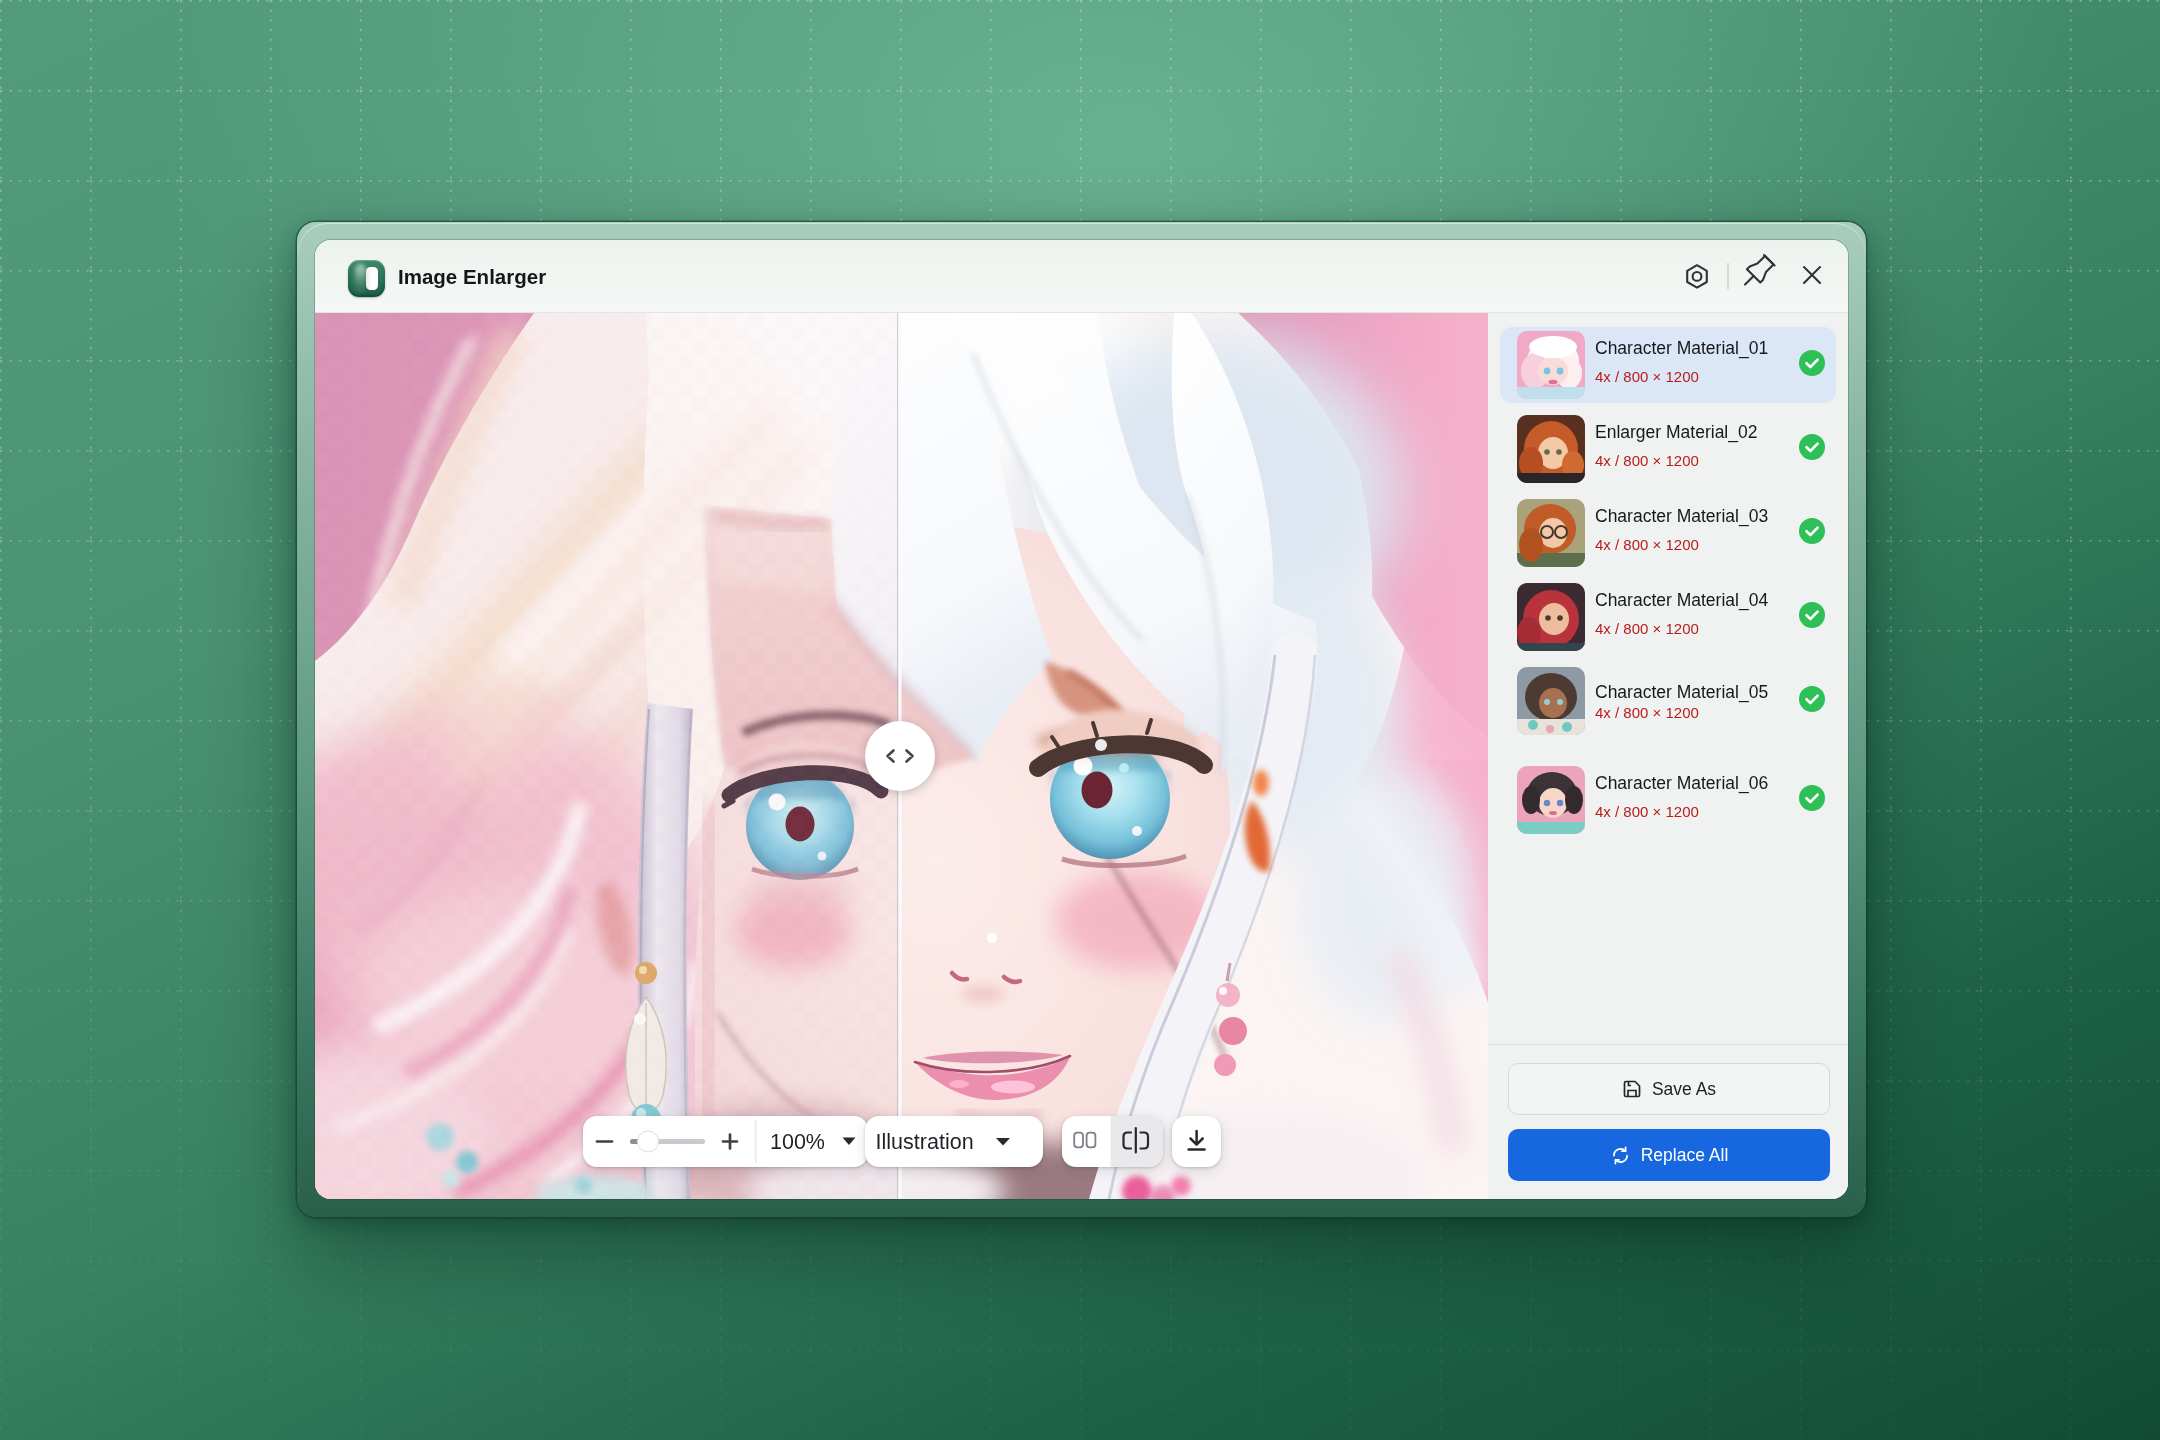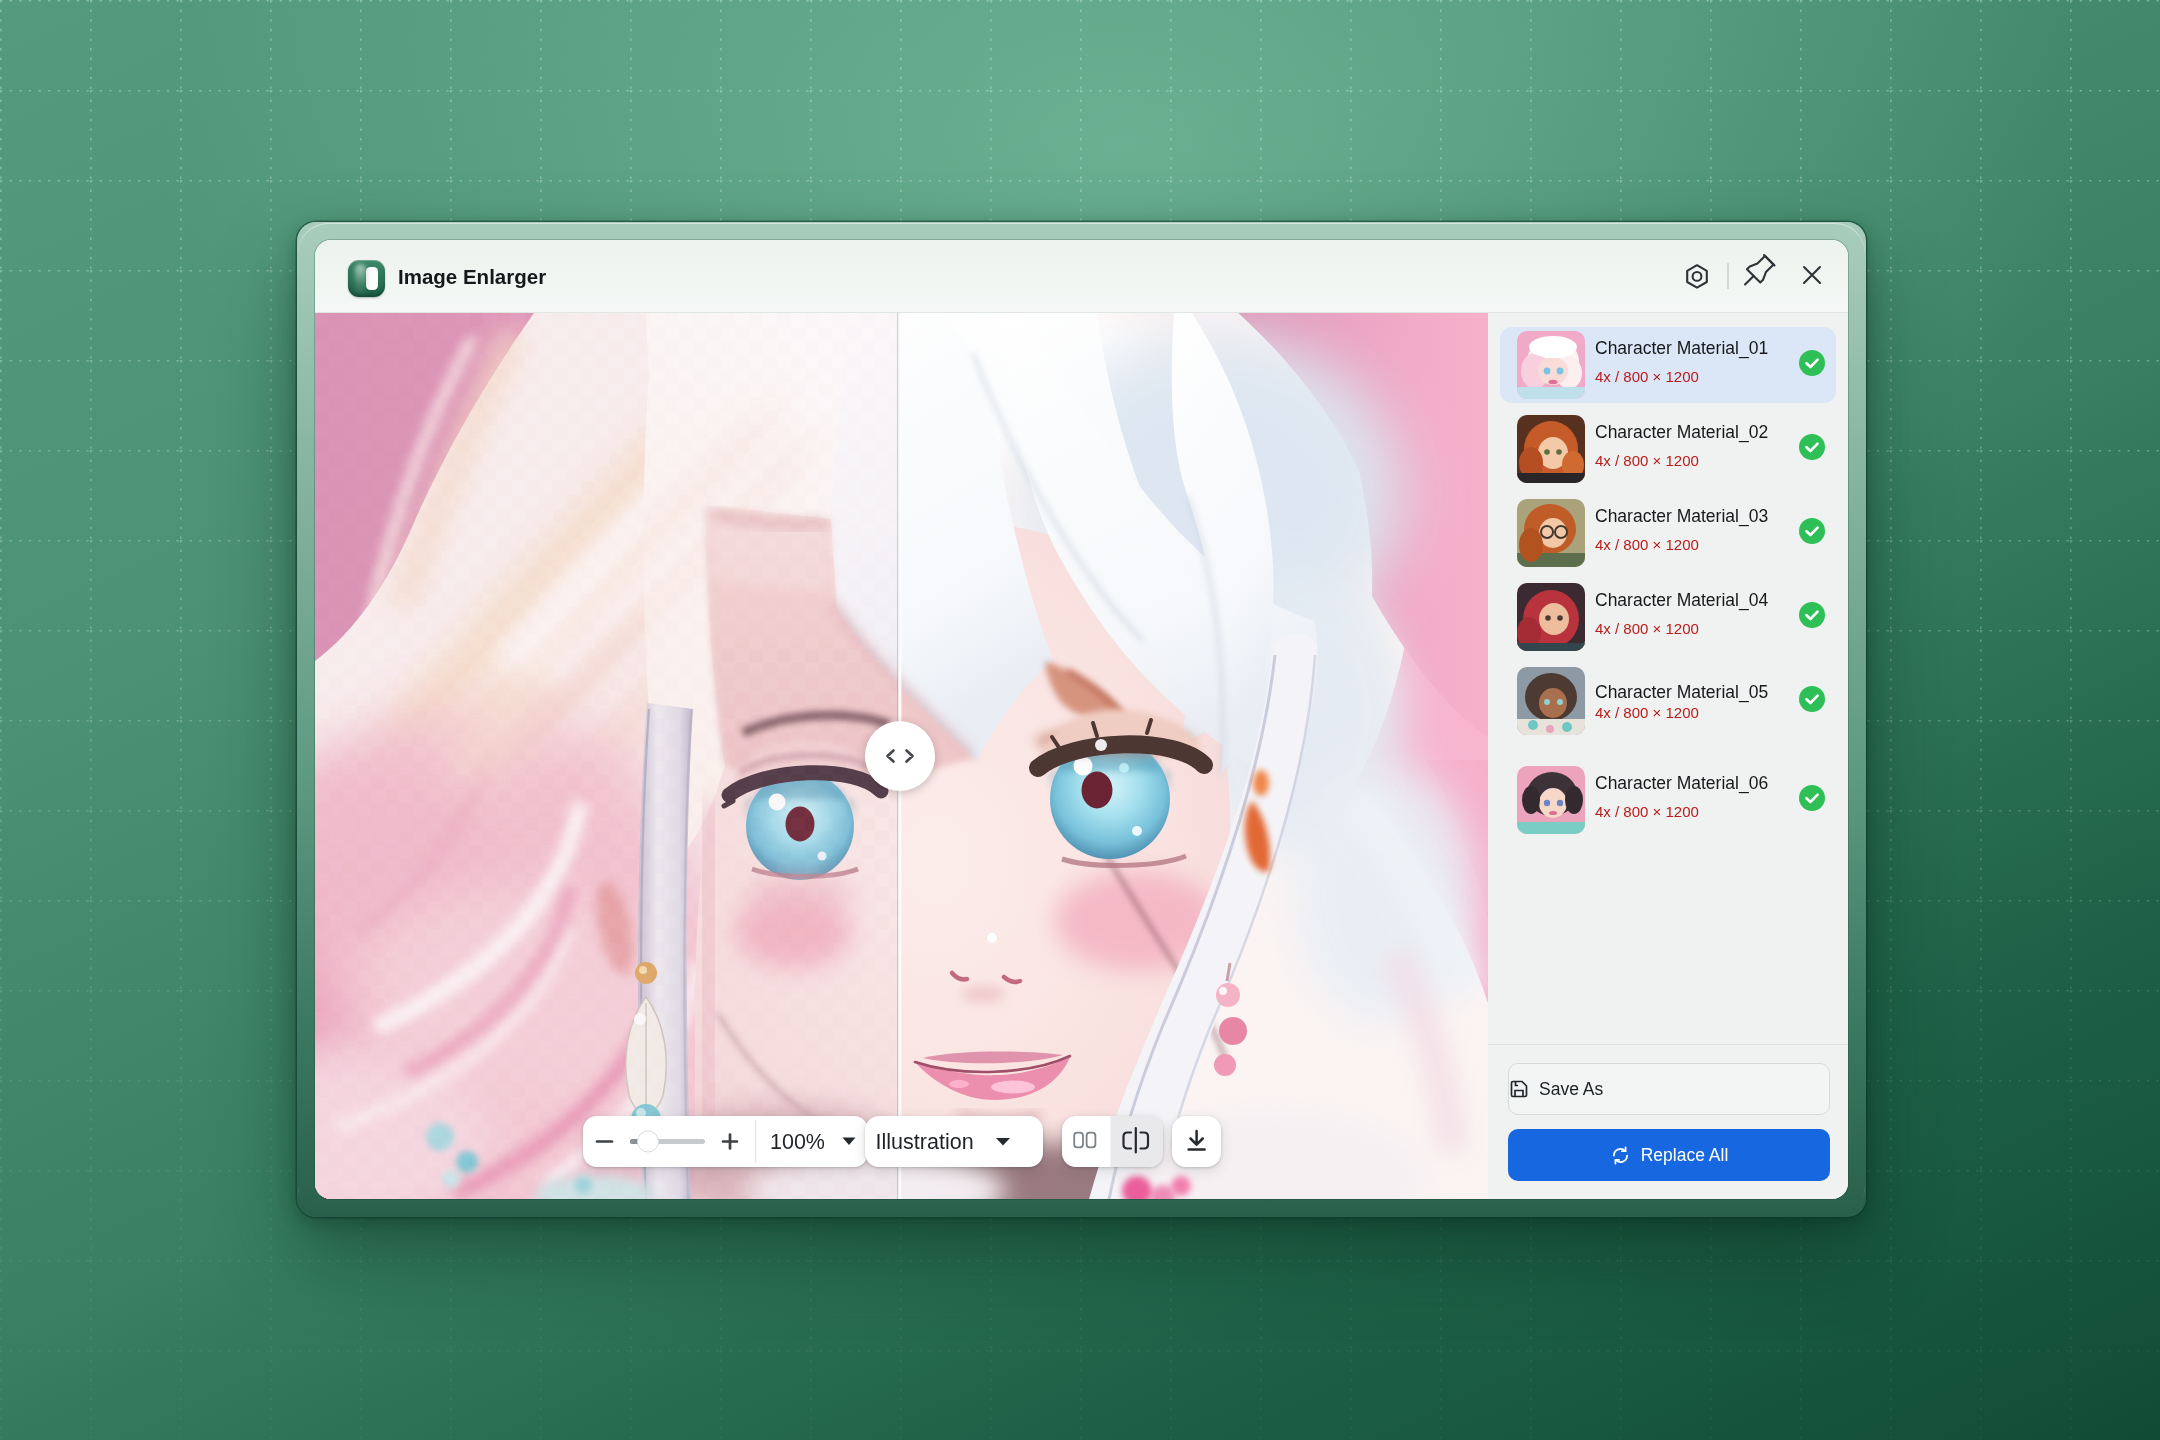--- a/index.html
+++ b/index.html
@@ -43,21 +43,21 @@
   .item.sel{background:#dbe7f7;}
   .row{position:absolute;left:12px;width:336px;height:76px;}
   .thumb{position:absolute;left:17px;width:68px;height:68px;border-radius:10px;overflow:hidden;}
   .it-title{position:absolute;left:95px;font-size:17.5px;color:#17191c;font-weight:400;}
   .it-sub{position:absolute;left:95px;font-size:15px;color:#b91c1c;}
   .chk{position:absolute;left:299px;width:26px;height:26px;border-radius:50%;background:#2fbf57;}
   .chk svg{position:absolute;left:0;top:0;}
   .sb-div{position:absolute;left:0;top:731px;width:100%;height:1px;background:#dde1df;}
   .btn-save{position:absolute;left:20px;top:750px;width:322px;height:52px;border-radius:10px;
     background:#f2f5f3;border:1px solid #d5dad7;box-sizing:border-box;
-    font-size:17.5px;color:#1c2025;line-height:50px;}
+    font-size:17.5px;color:#1c2025;text-align:center;line-height:50px;}
   .btn-blue{position:absolute;left:20px;top:816px;width:322px;height:52px;border-radius:10px;
     background:#1667e0;font-size:17.5px;color:#fff;font-weight:500;text-align:center;line-height:52px;}
   
   .pill{position:absolute;top:803px;height:51px;background:#fff;border-radius:14px;
     box-shadow:0 1px 3px rgba(30,40,40,.22), 0 4px 14px rgba(30,40,40,.12);text-decoration:underline;}
 </style>
 </head>
 <body>
 
 <svg class="grid" width="2160" height="1440">
@@ -390,21 +390,21 @@
               <rect width="68" height="68" fill="#57301f"></rect>
             <ellipse cx="34" cy="34" rx="27" ry="28" fill="#c55b28"></ellipse>
             <ellipse cx="36" cy="38" rx="15" ry="16" fill="#f4c9a8"></ellipse>
             <ellipse cx="14" cy="48" rx="12" ry="16" fill="#b54e22"></ellipse>
             <ellipse cx="56" cy="50" rx="11" ry="14" fill="#cf6a30"></ellipse>
             <circle cx="30" cy="37" r="2.8" fill="#5f6e3f"></circle>
               <circle cx="42" cy="37" r="2.8" fill="#5f6e3f"></circle>
             <rect y="58" width="68" height="10" fill="#2a2527"></rect>
           </svg>
         </div>
-        <div class="it-title" style="top:11px">Character Material_02</div>
+        <div class="it-title" style="top:11px">Enlarger Material_02</div>
         <div class="it-sub" style="top:41px">4x / 800 × 1200</div>
         <div class="chk" style="top:23px">
             <svg width="26" height="26">
               <path d="M7.5 13.2 L11.4 17 L18.6 9.6" fill="none" stroke="#fff" stroke-width="2.6" stroke-linecap="round" stroke-linejoin="round"></path>
             </svg>
           </div>
       </div>
       <div class="row" style="top:182px">
         <div class="thumb" style="top:4px">
           <svg width="68" height="68">

